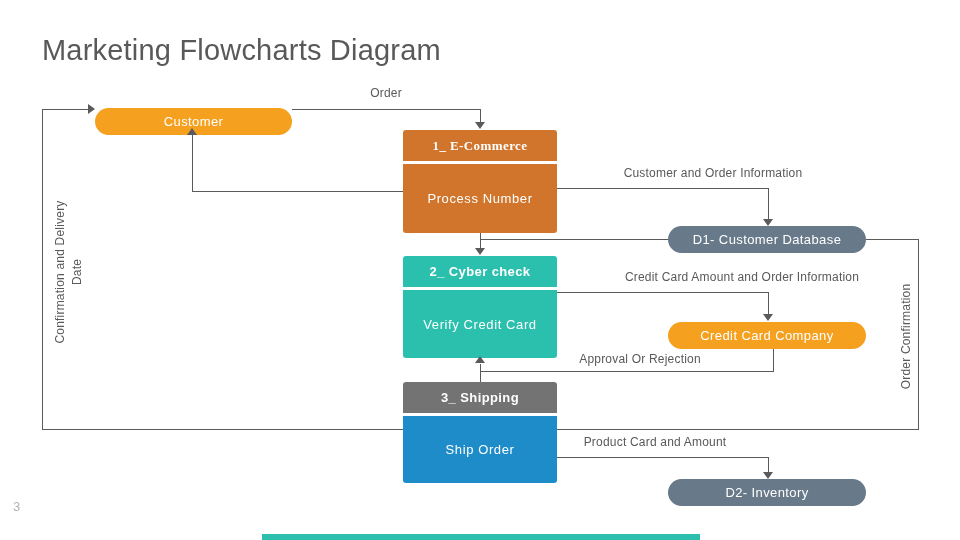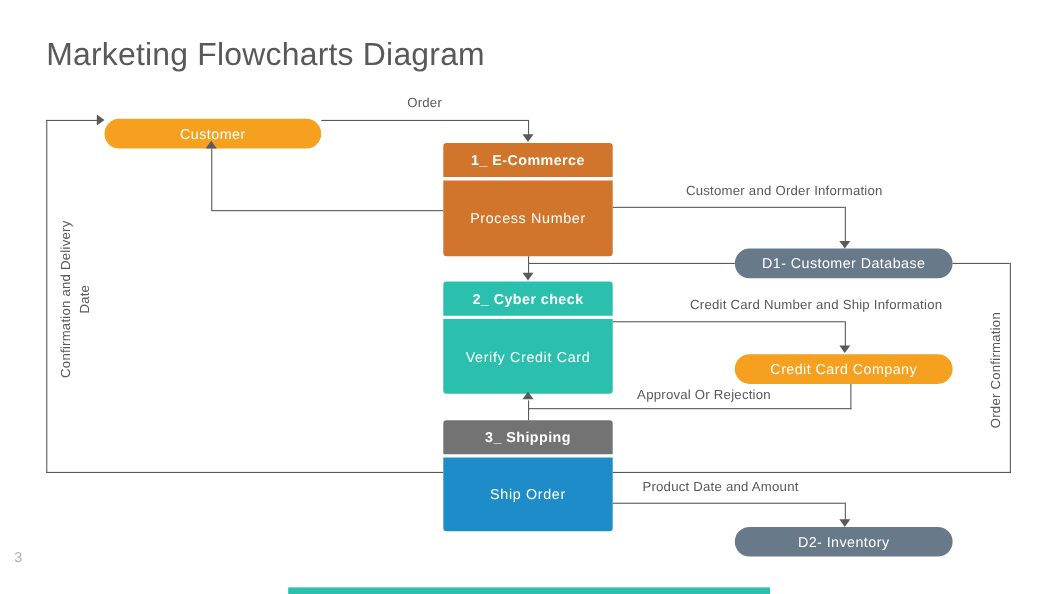--- a/index.html
+++ b/index.html
@@ -41,38 +41,38 @@
 </style>
 </head>
 <body>
 
 <div id="canvas">
 
   <h1 class="title">Marketing Flowcharts Diagram</h1>
 
   <div class="pill" style="left: 95px; top: 96px; width: 197px; height: 27px; background-color: rgb(245, 160, 31); margin-top: 12px;">Customer</div>
 
-  <div class="boxhead" style="left: 403px; top: 130px; width: 154px; height: 31px; background-color: rgb(208, 117, 43);">1_ E-Commerce</div>
+  <div class="boxhead" style="left: 403px; top: 130px; width: 154px; height: 31px; background-color: rgb(208, 117, 43); font-family: Liberation Serif, serif;">1_ E-Commerce</div>
   <div class="boxbody" style="left: 403px; top: 164px; width: 154px; height: 69px; background-color: rgb(208, 117, 43);">Process Number</div>
 
   <div class="boxhead" style="left: 403px; top: 256px; width: 154px; height: 31px; background-color: rgb(43, 191, 173);">2_ Cyber check</div>
   <div class="boxbody" style="left: 403px; top: 290px; width: 154px; height: 68px; background-color: rgb(43, 191, 173);">Verify Credit Card</div>
 
   <div class="boxhead" style="left: 403px; top: 382px; width: 154px; height: 31px; background-color: #737373;">3_ Shipping</div>
   <div class="boxbody" style="left: 403px; top: 416px; width: 154px; height: 67px; background-color: rgb(30, 140, 200);">Ship Order</div>
 
   <div class="pill" style="left: 668px; top: 226px; width: 198px; height: 27px; background-color: rgb(104, 121, 138);">D1- Customer Database</div>
   <div class="pill" style="left: 668px; top: 322px; width: 198px; height: 27px; background-color: rgb(245, 160, 31);">Credit Card Company</div>
   <div class="pill" style="left: 668px; top: 479px; width: 198px; height: 27px; background-color: rgb(104, 121, 138);">D2- Inventory</div>
 
   <div class="lbl" style="left:346px;top:86px;width:80px;">Order</div>
   <div class="lbl" style="left:593px;top:166px;width:240px;">Customer and Order Information</div>
-  <div class="lbl" style="left:612px;top:270px;width:260px;">Credit Card Number and Ship Information</div>
+  <div class="lbl" style="left:612px;top:270px;width:260px;">Credit Card Amount and Order Information</div>
   <div class="lbl" style="left:550px;top:352px;width:180px;">Approval Or Rejection</div>
-  <div class="lbl" style="left:565px;top:435px;width:180px;">Product Date and Amount</div>
+  <div class="lbl" style="left:565px;top:435px;width:180px;">Product Card and Amount</div>
   <div class="lbl rot" style="left:-15px;top:255px;width:168px;line-height:17px;">Confirmation and Delivery Date</div>
   <div class="lbl rot" style="left:841px;top:329px;width:130px;">Order Confirmation</div>
 
   <div class="ln" style="left:292px;top:109px;width:188px;height:1px;"></div>
   <div class="ln" style="left:480px;top:109px;width:1px;height:14px;"></div>
   <div class="arr arr-down" style="left:475px;top:122px;"></div>
 
   <div class="ln" style="left:192px;top:191px;width:211px;height:1px;"></div>
   <div class="ln" style="left:192px;top:135px;width:1px;height:56px;"></div>
   <div class="arr arr-up" style="left:187px;top:128px;"></div>

